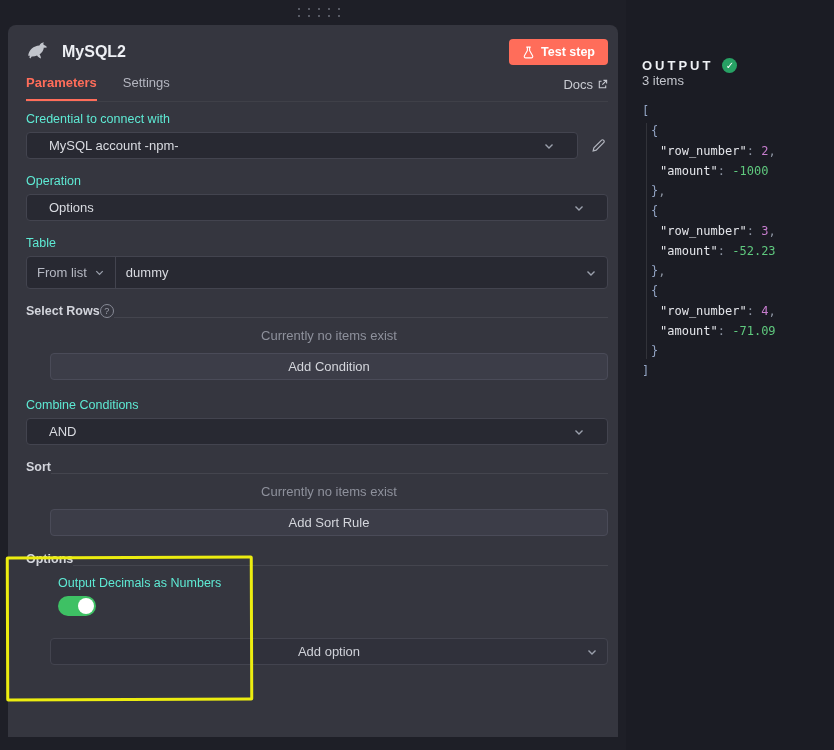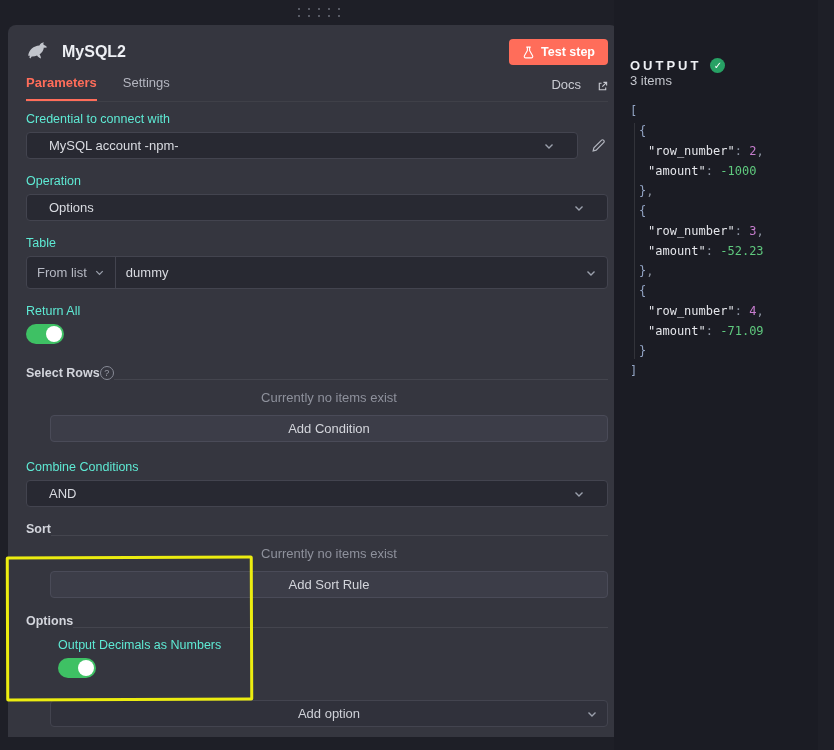--- a/index.html
+++ b/index.html
@@ -26,21 +26,21 @@
   .header-row { display:flex; align-items:center; }
   .node-icon { width:26px; height:26px; margin-right:10px; flex:0 0 auto; }
   .node-title { font-size:16px; font-weight:bold; color:#eef0f4; }
   .test-btn { margin-left:auto; background:#ff6d5a; color:#fff; border:none; border-radius:4px;
     padding:6px 13px; font-size:12.5px; font-weight:600; display:flex; align-items:center; gap:6px;
     font-family:"Liberation Sans",sans-serif; cursor:pointer;justify-content:space-between; }
   .tabs-row { display:flex; align-items:flex-end; gap:26px; margin-top:10px;
     border-bottom:1px solid rgba(255,255,255,0.05); }
   .tab { font-size:13px; color:#b4b6c0; padding-bottom:9px; cursor:pointer; border-bottom:2px solid transparent; }
   .tab.active { color:#ff6d5a; font-weight:600; border-bottom-color:#ff6d5a; }
-  .docs-link { margin-left:auto; display:flex; align-items:flex-end; gap:16px; color:#c9cbd2;
+  .docs-link { margin-left:auto; display:flex; align-items:center; gap:4px; color:#c9cbd2;
     font-size:13px; padding-bottom:9px; cursor:pointer; }
 
   .panel-content { padding:10px 10px 0 18px; }
   .field-label { font-size:12.5px; color:#5eead4; margin-bottom:6px; }
   .group { margin-bottom:15px; }
   .select {
     height:27px; background:#282932; border:1px solid #43444f; border-radius:4px;
     display:flex; align-items:center; padding:0 22px; font-size:13px; color:#d9dbe1; cursor:pointer;
   }
   .select .spacer { flex:1; }
@@ -74,21 +74,21 @@
     border-radius:4px; color:#cfd1d8; font-size:13px; display:flex; align-items:center;
     justify-content:center; position:relative; cursor:pointer; }
   .add-option .chev-abs { position:absolute; right:9px; top:7px; }
 
   
   .annotation { position:absolute; left:6px; top:556px; width:247px; height:145px;
     border:3px solid #eced10; border-radius:2px; transform:rotate(-0.2deg);
     z-index:40; pointer-events:none; }
 
   
-  .output-panel { position:absolute; right:16px; top:0; width:204px; height:750px;
+  .output-panel { position:absolute; right:4px; top:0; width:204px; height:750px;
     background:#1b1c24; padding:58px 12px 0 16px; }
   .output-header { display:flex; align-items:center; gap:9px; }
   .output-title { color:#eef0f4; font-size:13px; font-weight:bold; letter-spacing:3px; }
   .check-icon { width:15px; height:15px; border-radius:50%; background:#27a164; color:#fff;
     font-size:10px; line-height:15px; text-align:center; flex:0 0 auto; }
   .check-icon::before { content:"\2713"; }
   .items-count { color:#c4c6cd; font-size:13px; }
   .code { margin-top:13px; font-family:"DejaVu Sans Mono", monospace; font-size:12px;
     line-height:20px; position:relative; }
   .code::before { content:""; position:absolute; left:4px; top:22px; bottom:22px; width:1px;
@@ -205,24 +205,20 @@
           <span class="spacer" style="flex:1"></span>
           <span>
             <svg viewBox="0 0 12 12" width="12" height="12">
                 <path d="M2.5 4.5l3.5 3.5 3.5-3.5" fill="none" stroke="#9ba0ac" stroke-width="1.4"></path>
               </svg>
           </span>
         </div>
       </div>
     </div>
 
-    <div style="margin-bottom:18px;">
-      <div class="field-label">Return All</div>
-      <span class="toggle"><span class="knob"></span></span>
-    </div>
 
     <div class="section-header">
       <span class="section-title">Select Rows</span>
       <span class="help-icon"></span>
       <span class="section-line"></span>
     </div>
     <div class="empty-text">Currently no items exist</div>
     <div class="add-btn">
       <span>Add Condition</span>
     </div>

